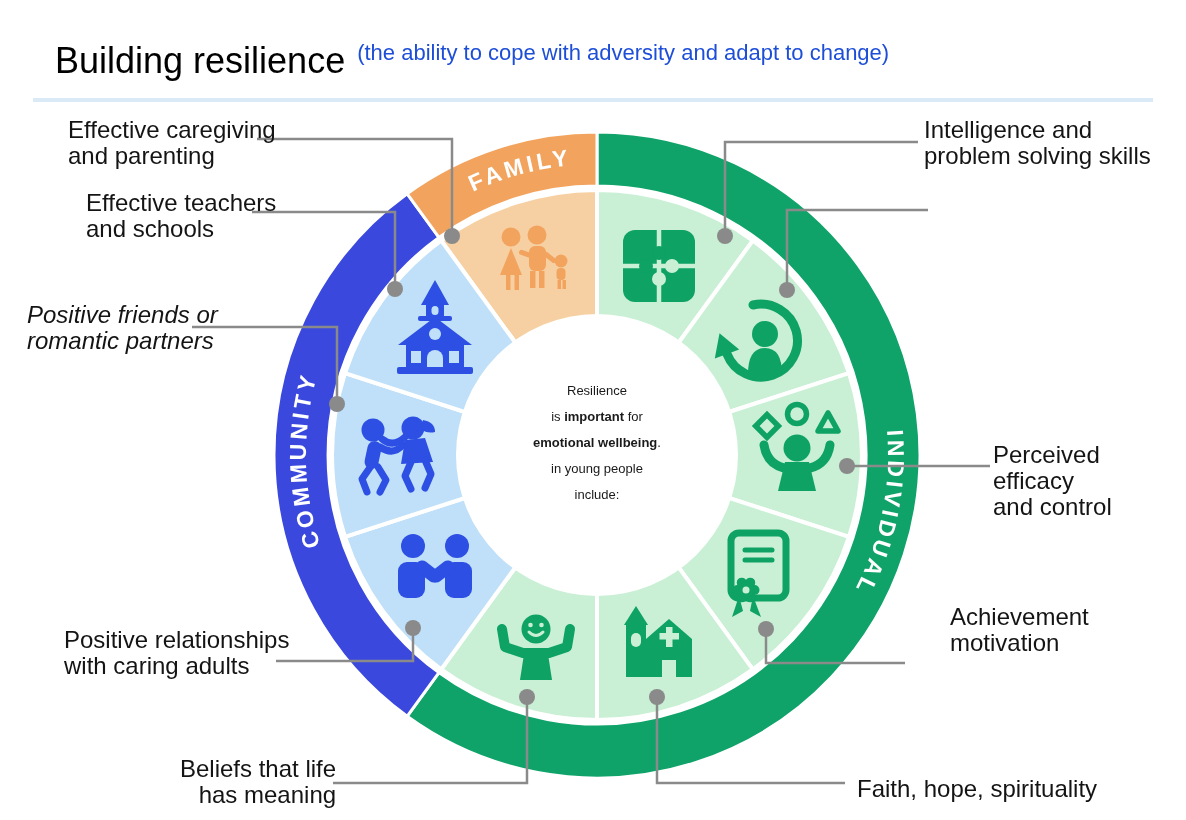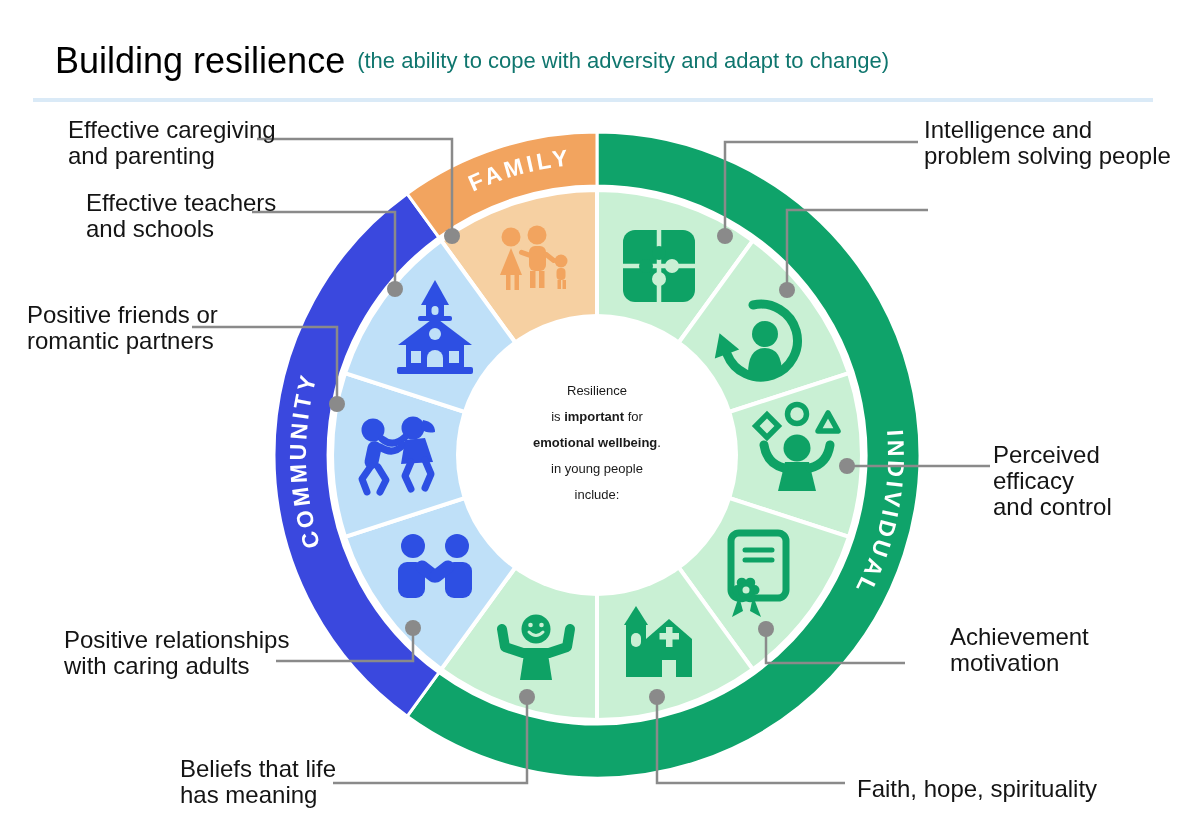--- a/index.html
+++ b/index.html
@@ -1,31 +1,31 @@
 <!DOCTYPE html>
 <html><head>
 <meta charset="utf-8">
 <style>
   html,body{margin:0;padding:0;background:#fff;}
   #stage{position:relative;width:1186px;height:820px;background:#fff;overflow:hidden;
          font-family:"Liberation Sans","DejaVu Sans",sans-serif;color:#1a1a1a;}
   
-  .title-row{position:absolute;left:55px;top:40px;display:flex;align-items:center;gap:12px;white-space:nowrap;}
+  .title-row{position:absolute;left:55px;top:40px;display:flex;align-items:flex-start;gap:12px;white-space:nowrap;}
   .title-main{font-size:36px;color:#000;letter-spacing:0px;}
-  .title-sub{font-size:22px;color:#0f766e;}
+  .title-sub{font-size:22px;color:#1d4ed8;}
   .title-divider{position:absolute;left:33px;top:98px;width:1120px;height:4px;background:#daeaf7;}
   
   .callout{position:absolute;font-size:24px;line-height:26px;white-space:pre-line;color:#141414;}
   .co-caregiving{left:68px;top:117px;}
   .co-teachers{left:86px;top:190px;}
-  .co-friends{left:27px;top:302px;}
+  .co-friends{left:27px;top:302px;font-style:italic;}
   .co-caring{left:64px;top:627px;}
-  .co-beliefs{left:180px;top:756px;}
+  .co-beliefs{left:180px;top:756px;text-align:right;}
   .co-faith{left:857px;top:776px;}
-  .co-achievement{left:950px;top:624px;}
+  .co-achievement{left:950px;top:604px;}
   .co-perceived{left:993px;top:442px;}
   .co-selfreg{left:936px;top:200px;}
   .co-intelligence{left:924px;top:117px;}
   
   .center-text{position:absolute;left:477px;top:378px;width:240px;text-align:center;
                font-size:13px;line-height:26px;color:#1a1a1a;}
   .center-text b{font-weight:bold;}
   
   #wheel{position:absolute;left:0;top:0;}
   .ring-label{font-size:23px;font-weight:bold;letter-spacing:3.5px;fill:#ffffff;}
@@ -248,15 +248,15 @@
   <div class="callout co-caring">Positive relationships
 with caring adults</div>
   <div class="callout co-beliefs">Beliefs that life
 has meaning</div>
   <div class="callout co-faith">Faith, hope, spirituality</div>
   <div class="callout co-achievement">Achievement
 motivation</div>
   <div class="callout co-perceived">Perceived efficacy
 and control</div>
   <div class="callout co-intelligence">Intelligence and
-problem solving people</div>
+problem solving skills</div>
 
 </div>
 
 </body></html>

